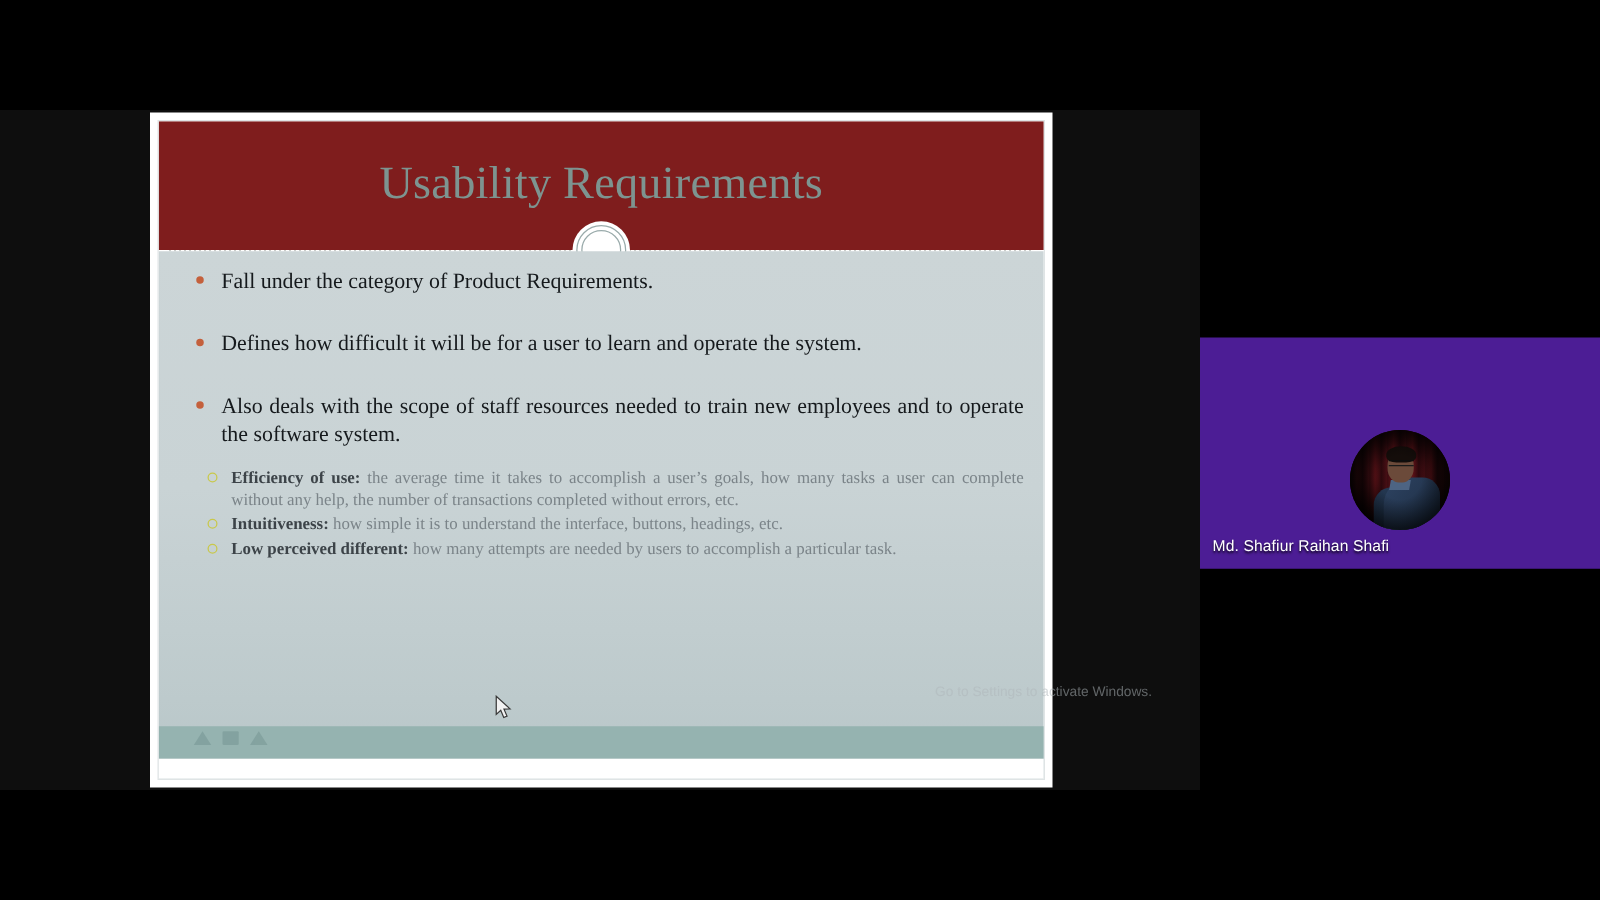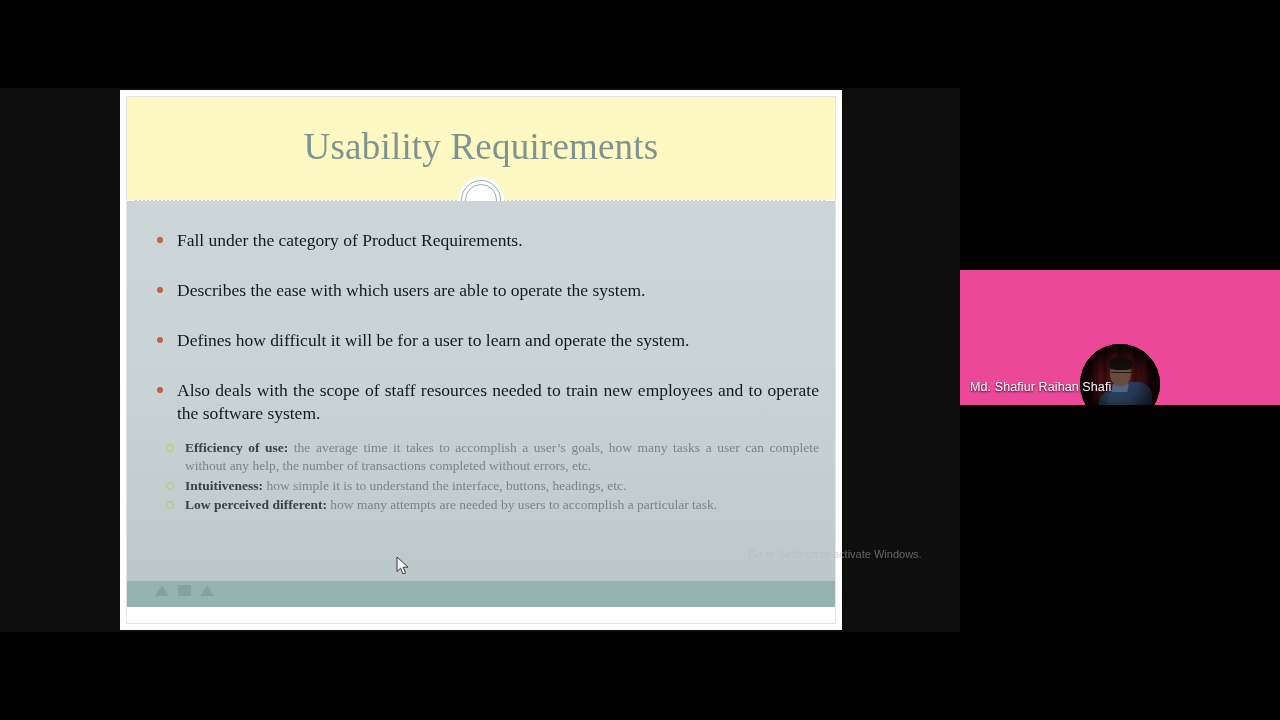--- a/index.html
+++ b/index.html
@@ -48,21 +48,21 @@
     width:100%; height:100%;
     border:1px solid #dfe4e5;
     background:#ffffff;
     overflow:hidden;
   }
 
   
   .slide-header {
     position:absolute; left:0; top:0; right:0;
     height:103px;
-    background:#fef9c3;
+    background:#7f1d1d;
   }
   .slide-title {
     position:absolute;
     left:0; right:0; top:28px;
     text-align:center;
     font-family:"Liberation Serif", serif;
     font-size:37px;
     font-weight:400;
     color:#7d9490;
     letter-spacing:0.2px;
@@ -103,21 +103,21 @@
     border-radius:50%;
     border:1.5px solid #9aabab;
     background:#ffffff;
   }
 
   
   .slide-body {
     position:absolute;
     left:0; right:0; top:104px; bottom:0;
     background:linear-gradient(180deg, #ccd5d7 0%, #c9d3d5 45%, #bdcacc 85%, #b7c6c8 100%);
-    padding:28px 16px 0 16px;
+    padding:12px 16px 0 16px;
   }
 
   
   .slide-footer {
     position:absolute;
     left:0; right:0; bottom:16px;
     height:26px;
     background:#95b3b0;
     overflow:hidden;
   }
@@ -228,22 +228,22 @@
     position:absolute;
     left:396px; top:556px;
     z-index:50;
     pointer-events:none;
   }
 
   
   .participant-tile {
     position:absolute;
     left:960px; top:270px;
-    width:320px; height:135px;
-    background:#ec4899;
+    width:320px; height:185px;
+    background:#4c1d95;
     overflow:hidden;
   }
   .avatar {
     position:absolute;
     left:50%; top:74px;
     transform:translateX(-50%);
     width:80px; height:80px;
     border-radius:50%;
     overflow:hidden;
     background:#0a0506;
@@ -331,21 +331,20 @@
 
       <div class="divider"></div>
       <div class="ornament-bg"></div>
       <div class="ring-outer"></div>
       <div class="ring-inner"></div>
 
       <div class="slide-body">
 
         <ul class="bullets">
           <li class="bullet">Fall under the category of Product Requirements.</li>
-          <li class="bullet">Describes the ease with which users are able to operate the system.</li>
           <li class="bullet">Defines how difficult it will be for a user to learn and operate the system.</li>
           <li class="bullet">Also deals with the scope of staff resources needed to train new employees and to operate the software system.</li>
         </ul>
 
         <ul class="subbullets">
           <li class="subbullet">
             <span class="sb-label">Efficiency of use:</span><span> the average time it takes to accomplish a user’s goals, how many tasks a user can complete without any help, the number of transactions completed without errors, etc.</span>
           </li>
           <li class="subbullet">
             <span class="sb-label">Intuitiveness:</span><span> how simple it is to understand the interface, buttons, headings, etc.</span>

